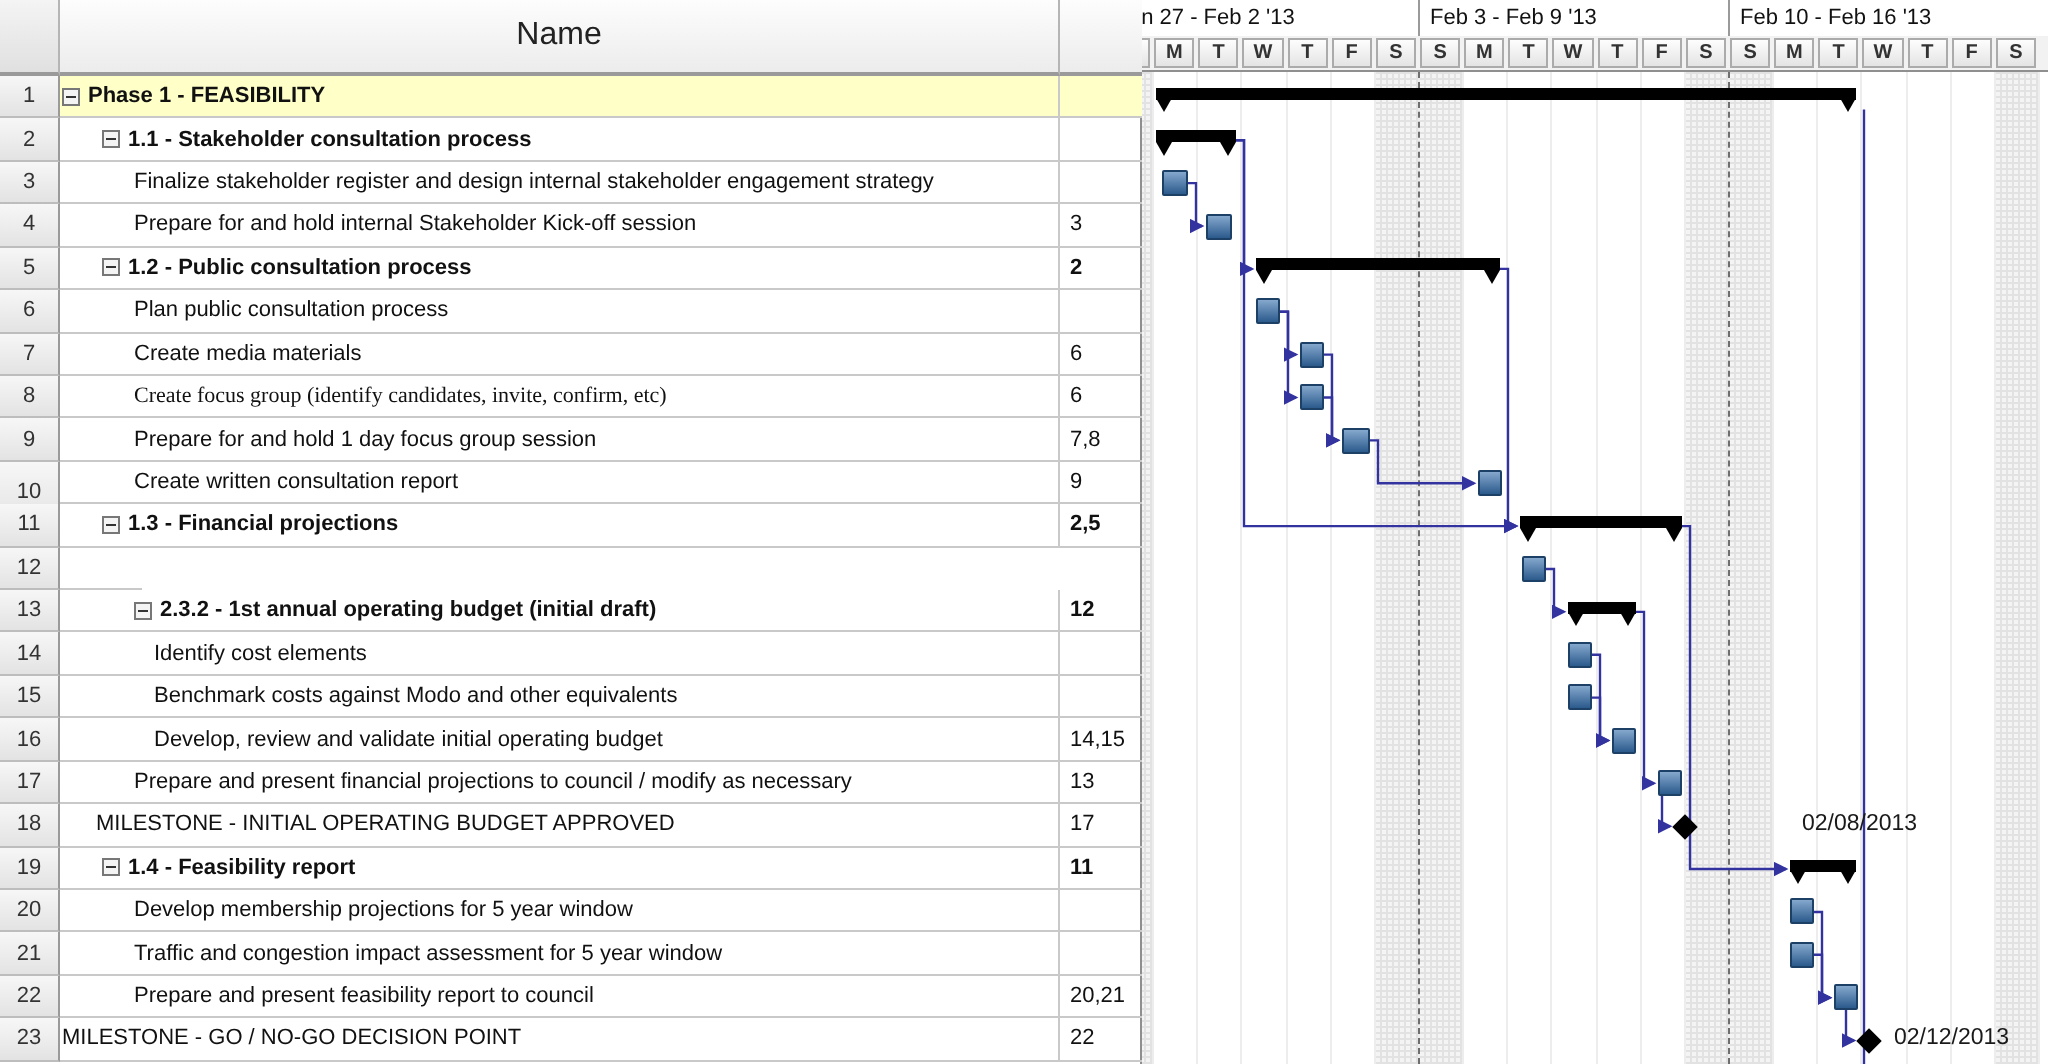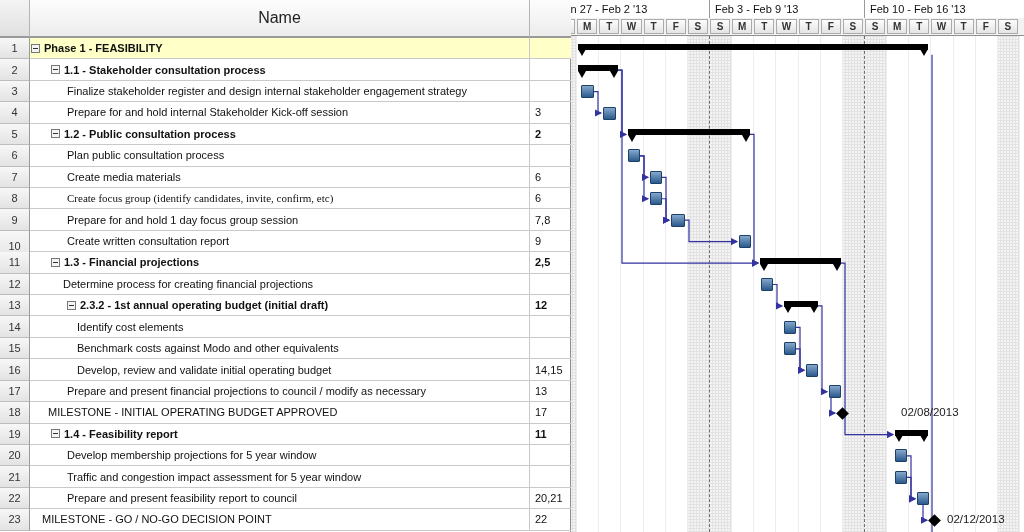--- a/index.html
+++ b/index.html
@@ -147,23 +147,20 @@
         <div class="trow bold" style="height: 21.435px;">
           <div class="cell-num" style="height: 21.435px;">11</div>
           <div class="cell-name" style="height: 21.435px; padding-left: 21px;">
             <span class="expander"></span>
             <span>1.3 - Financial projections</span>
           </div>
           <div class="cell-pred" style="height: 21.435px;">2,5</div>
         </div>
         <div class="trow" style="height: 21.435px;">
           <div class="cell-num" style="height: 21.435px;">12</div>
-          <div class="cell-name" style="height: 21.435px; padding-left: 33px;">
-            <span>Determine process for creating financial projections</span>
-          </div>
           <div class="cell-pred" style="height: 21.435px;"></div>
         </div>
         <div class="trow bold" style="height: 21.435px;">
           <div class="cell-num" style="height: 21.435px;">13</div>
           <div class="cell-name" style="height: 21.435px; padding-left: 37px;">
             <span class="expander"></span>
             <span>2.3.2 - 1st annual operating budget (initial draft)</span>
           </div>
           <div class="cell-pred" style="height: 21.435px;">12</div>
         </div>
@@ -226,21 +223,21 @@
         </div>
         <div class="trow" style="height: 21.435px;">
           <div class="cell-num" style="height: 21.435px;">22</div>
           <div class="cell-name" style="height: 21.435px; padding-left: 37px;">
             <span>Prepare and present feasibility report to council</span>
           </div>
           <div class="cell-pred" style="height: 21.435px;">20,21</div>
         </div>
         <div class="trow" style="height: 21.435px;">
           <div class="cell-num" style="height: 21.435px;">23</div>
-          <div class="cell-name" style="height: 21.435px; padding-left: 12px;">
+          <div class="cell-name" style="height: 21.435px; padding-left: 1px;">
             <span>MILESTONE - GO / NO-GO DECISION POINT</span>
           </div>
           <div class="cell-pred" style="height: 21.435px;">22</div>
         </div>
       </div>
   </div>
 
   <div class="gantt-pane">
     <div class="g-weeks" id="gweeks">
         <div class="g-week" style="left: -17px; width: 155px; border-left: none;">Jan 27 - Feb 2 '13</div>

